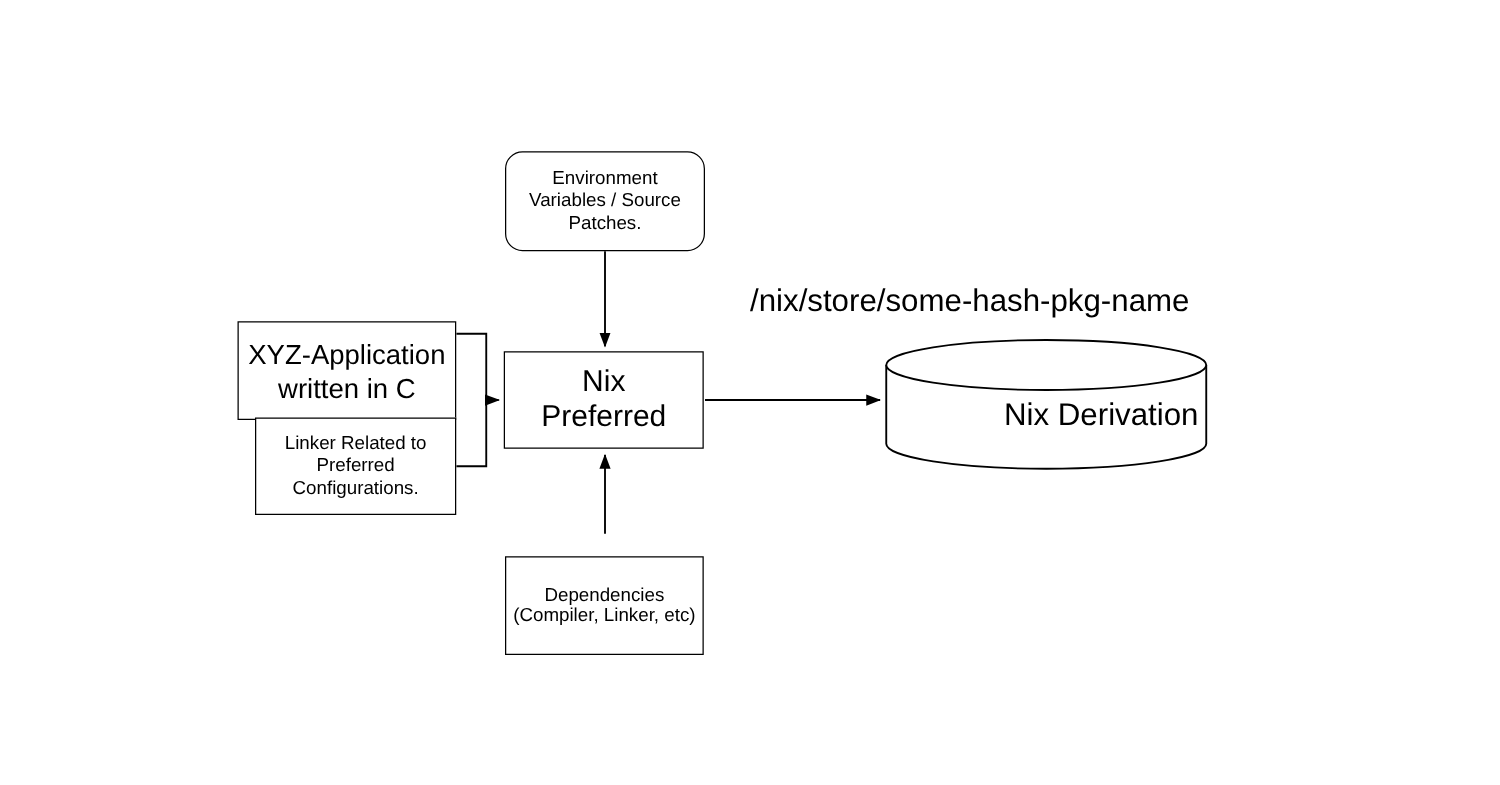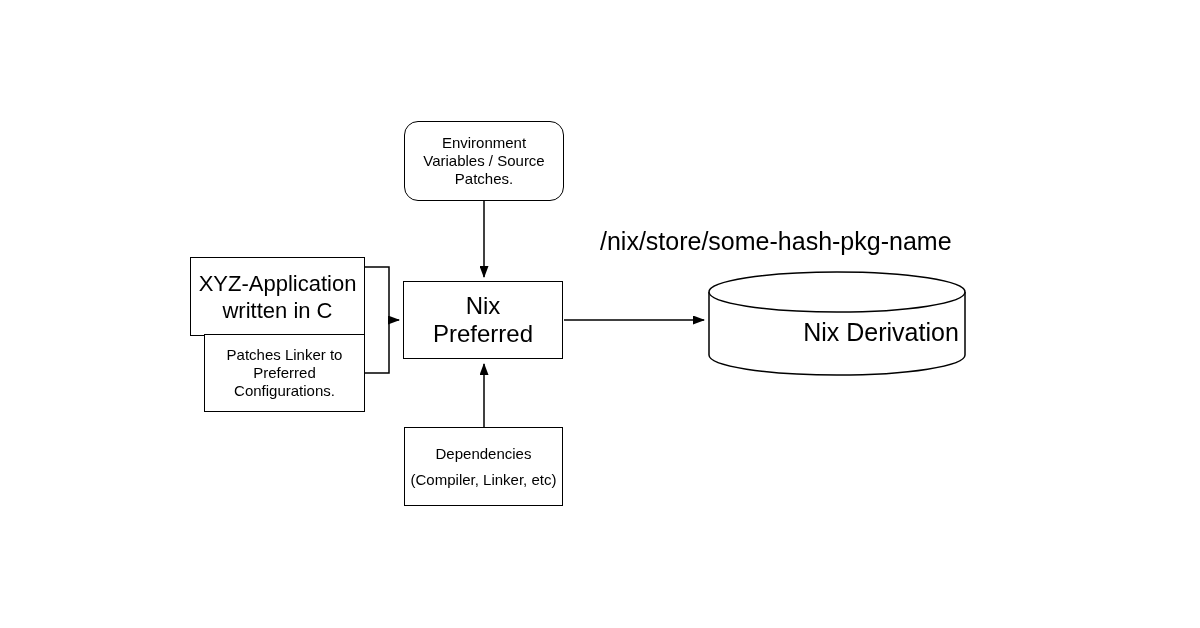--- a/index.html
+++ b/index.html
@@ -31,21 +31,21 @@
     display: flex;
     align-items: center;
     justify-content: center;
     text-align: center;
     white-space: pre-line;
   }
   .box-env        { left: 404px; top: 121px; width: 160px; height: 80px; font-size: 15px; line-height: 18px; border-radius: 14px; }
   .box-xyz        { left: 190px; top: 227px; width: 175px; height: 79px; font-size: 22px; line-height: 27px; margin-top: 30px; }
   .box-patches    { left: 204px; top: 334px; width: 161px; height: 78px; font-size: 15px; line-height: 18px; }
   .box-expr       { left: 403px; top: 281px; width: 160px; height: 78px; font-size: 24px; line-height: 28px; }
-  .box-deps       { left: 404px; top: 427px; width: 159px; height: 79px; font-size: 15px; line-height: 26px; }
+  .box-deps       { left: 404px; top: 445px; width: 159px; height: 79px; font-size: 15px; line-height: 16px; }
   .cylinder-label {
     position: absolute;
     left: 709px; top: 304px; width: 256px; height: 56px;
     display: flex; align-items: center; justify-content: center;
     font-size: 25px;
     text-align: center;
     margin-left: 44px;
   }
   .store-path-label {
     position: absolute;
@@ -82,21 +82,21 @@
     </g>
   </svg>
 
   <div class="node-box box-env">Environment
 Variables / Source
 Patches.</div>
 
   <div class="node-box box-xyz">XYZ-Application
 written in C</div>
 
-  <div class="node-box box-patches">Patches Linker to
+  <div class="node-box box-patches">Linker Related to
 Preferred
 Configurations.</div>
 
   <div class="node-box box-expr">Nix
 Preferred</div>
 
   <div class="node-box box-deps">Dependencies
 (Compiler, Linker, etc)</div>
 
   <div class="cylinder-label">Nix Derivation</div>

